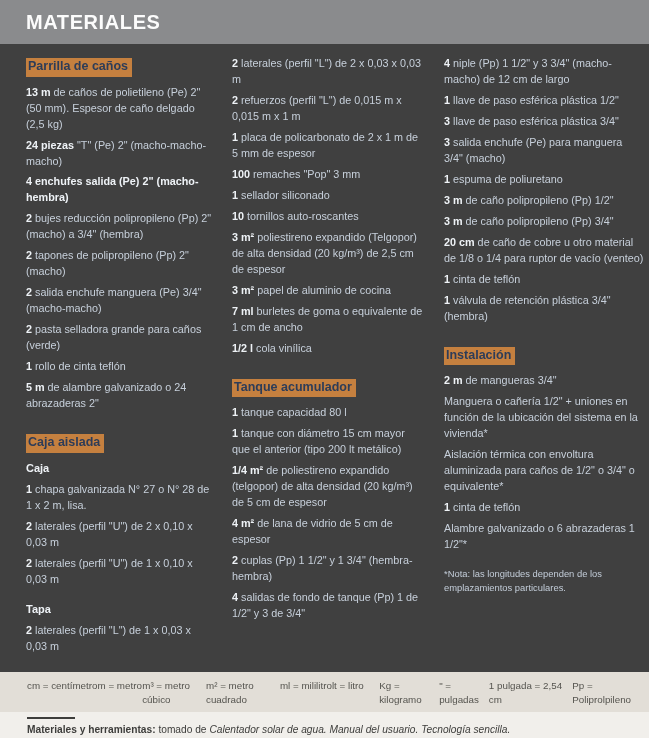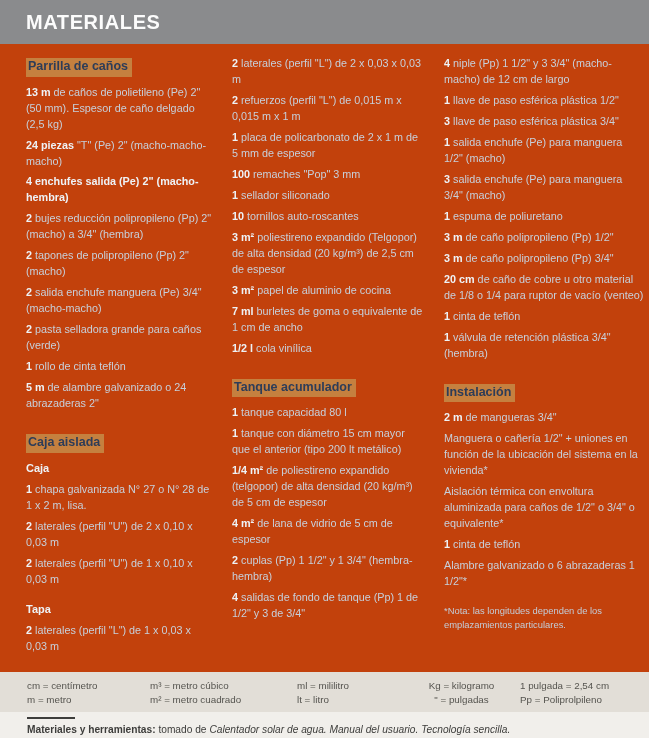--- a/index.html
+++ b/index.html
@@ -12,21 +12,21 @@
   .titlebar{
     height:44px;background:#8a8b8d;
     display:flex;align-items:center;
     padding-left:26px;box-sizing:border-box;
   }
   .titlebar h1{
     margin:0;font-size:20px;font-weight:700;color:#fcfcfc;letter-spacing:.6px;
   }
   
   .panel{
-    background:#c2410c;height:628px;box-sizing:border-box;
+    background:#404040;height:628px;box-sizing:border-box;
     padding:12px 7px 16px 26px;
     display:grid;grid-template-columns:186px 192px 200px;
     column-gap:20px;overflow:hidden;
   }
   .block-h{margin:0 0 8px 0;}
   .block-h:not(:first-child){margin-top:20px;}
   .block-h .hl{
     display:inline-block;background:#c5803f;color:#2d3c58;
     font-weight:700;font-size:12.5px;line-height:1.25;padding:1px 4px 2px 2px;
   }
@@ -39,25 +39,25 @@
   .note{
     color:#c3cdd9;font-size:9.4px;line-height:1.5;margin:14px 0 4px 0;
   }
   
   .legend{
     height:40px;background:#e2ded7;box-sizing:border-box;
     display:flex;align-items:flex-start;
     padding:7px 0 0 27px;
     font-size:9.8px;color:#55544f;
   }
-  .legend-col{display:flex;flex-direction:column;line-height:1.45;}
+  .legend-col{display:flex;flex-direction:row;line-height:1.45;}
   .legend-col.c1{width:123px;}
   .legend-col.c2{width:147px;}
   .legend-col.c3{width:106px;}
-  .legend-col.c4{width:117px;text-align:center;}
+  .legend-col.c4{width:117px;}
   
   .source{
     height:38px;box-sizing:border-box;background:#f1efeb;
     padding:2px 12px 0 27px;color:#3d3d3b;font-size:10.2px;line-height:1.42;border-radius:18px;
   }
   .source .rule{width:48px;border-top:2px solid #3d3d3b;margin:3px 0 4px 0;}
   .source b{font-weight:700;}
 </style>
 </head>
 <body>
@@ -102,21 +102,20 @@
       <p class="item"><b>1</b> tanque con diámetro 15 cm mayor que el anterior (tipo 200 lt metálico)</p>
       <p class="item"><b>1/4 m²</b> de poliestireno expandido (telgopor) de alta densidad (20 kg/m³) de 5 cm de espesor</p>
       <p class="item"><b>4 m²</b> de lana de vidrio de 5 cm de espesor</p>
       <p class="item"><b>2</b> cuplas (Pp) 1 1/2" y 1 3/4" (hembra-hembra)</p>
       <p class="item"><b>4</b> salidas de fondo de tanque (Pp) 1 de 1/2" y 3 de 3/4"</p>
     </div>
   <div class="col">
       <p class="item"><b>4</b> niple (Pp) 1 1/2" y 3 3/4" (macho-macho) de 12 cm de largo</p>
       <p class="item"><b>1</b> llave de paso esférica plástica 1/2"</p>
       <p class="item"><b>3</b> llave de paso esférica plástica 3/4"</p>
-      <p class="item"><b>1</b> salida enchufe (Pe) para manguera 1/2" (macho)</p>
       <p class="item"><b>3</b> salida enchufe (Pe) para manguera 3/4" (macho)</p>
       <p class="item"><b>1</b> espuma de poliuretano</p>
       <p class="item"><b>3 m</b> de caño polipropileno (Pp) 1/2"</p>
       <p class="item"><b>3 m</b> de caño polipropileno (Pp) 3/4"</p>
       <p class="item"><b>20 cm</b> de caño de cobre u otro material de 1/8 o 1/4 para ruptor de vacío (venteo)</p>
       <p class="item"><b>1</b> cinta de teflón</p>
       <p class="item"><b>1</b> válvula de retención plástica 3/4" (hembra)</p>
       <div class="block-h"><span class="hl">Instalación</span></div>
       <p class="item"><b>2 m</b> de mangueras 3/4"</p>
       <p class="item">Manguera o cañería 1/2" + uniones en función de la ubicación del sistema en la vivienda*</p>

